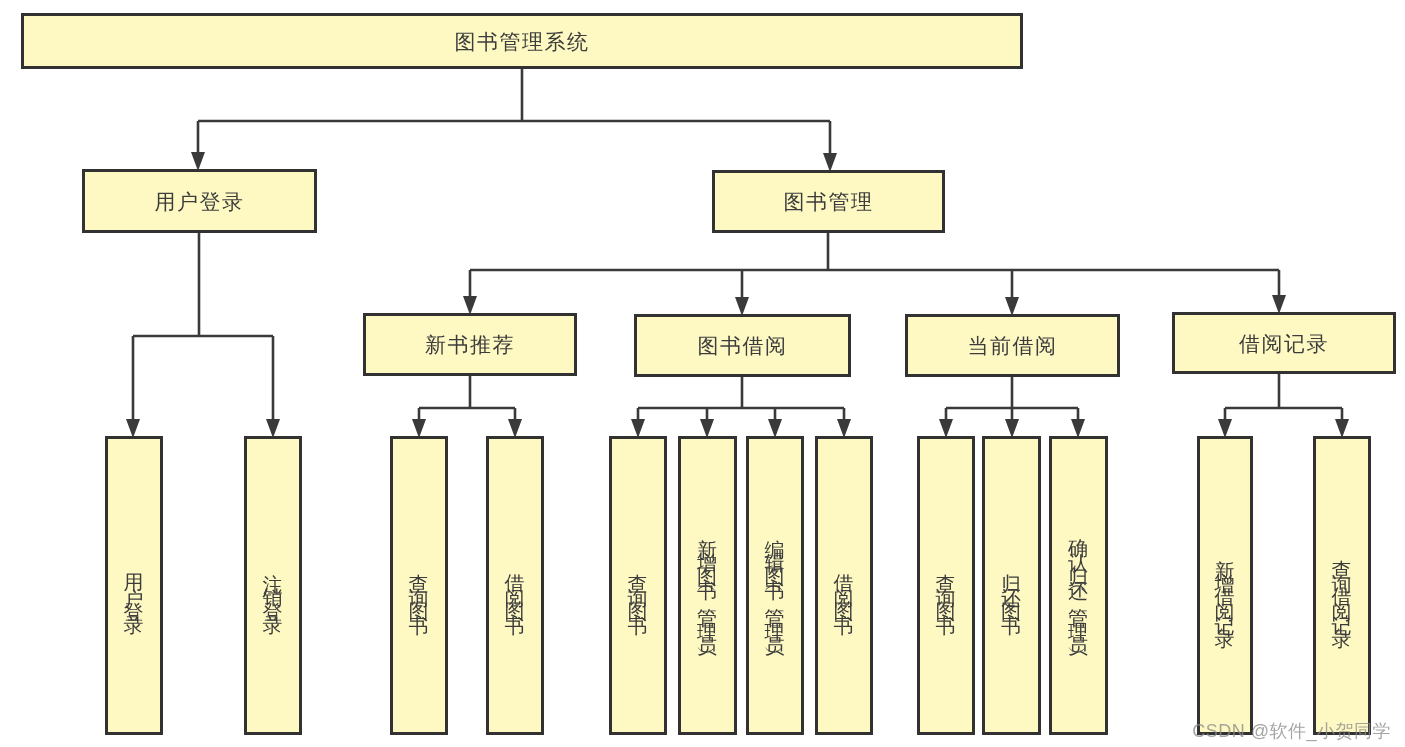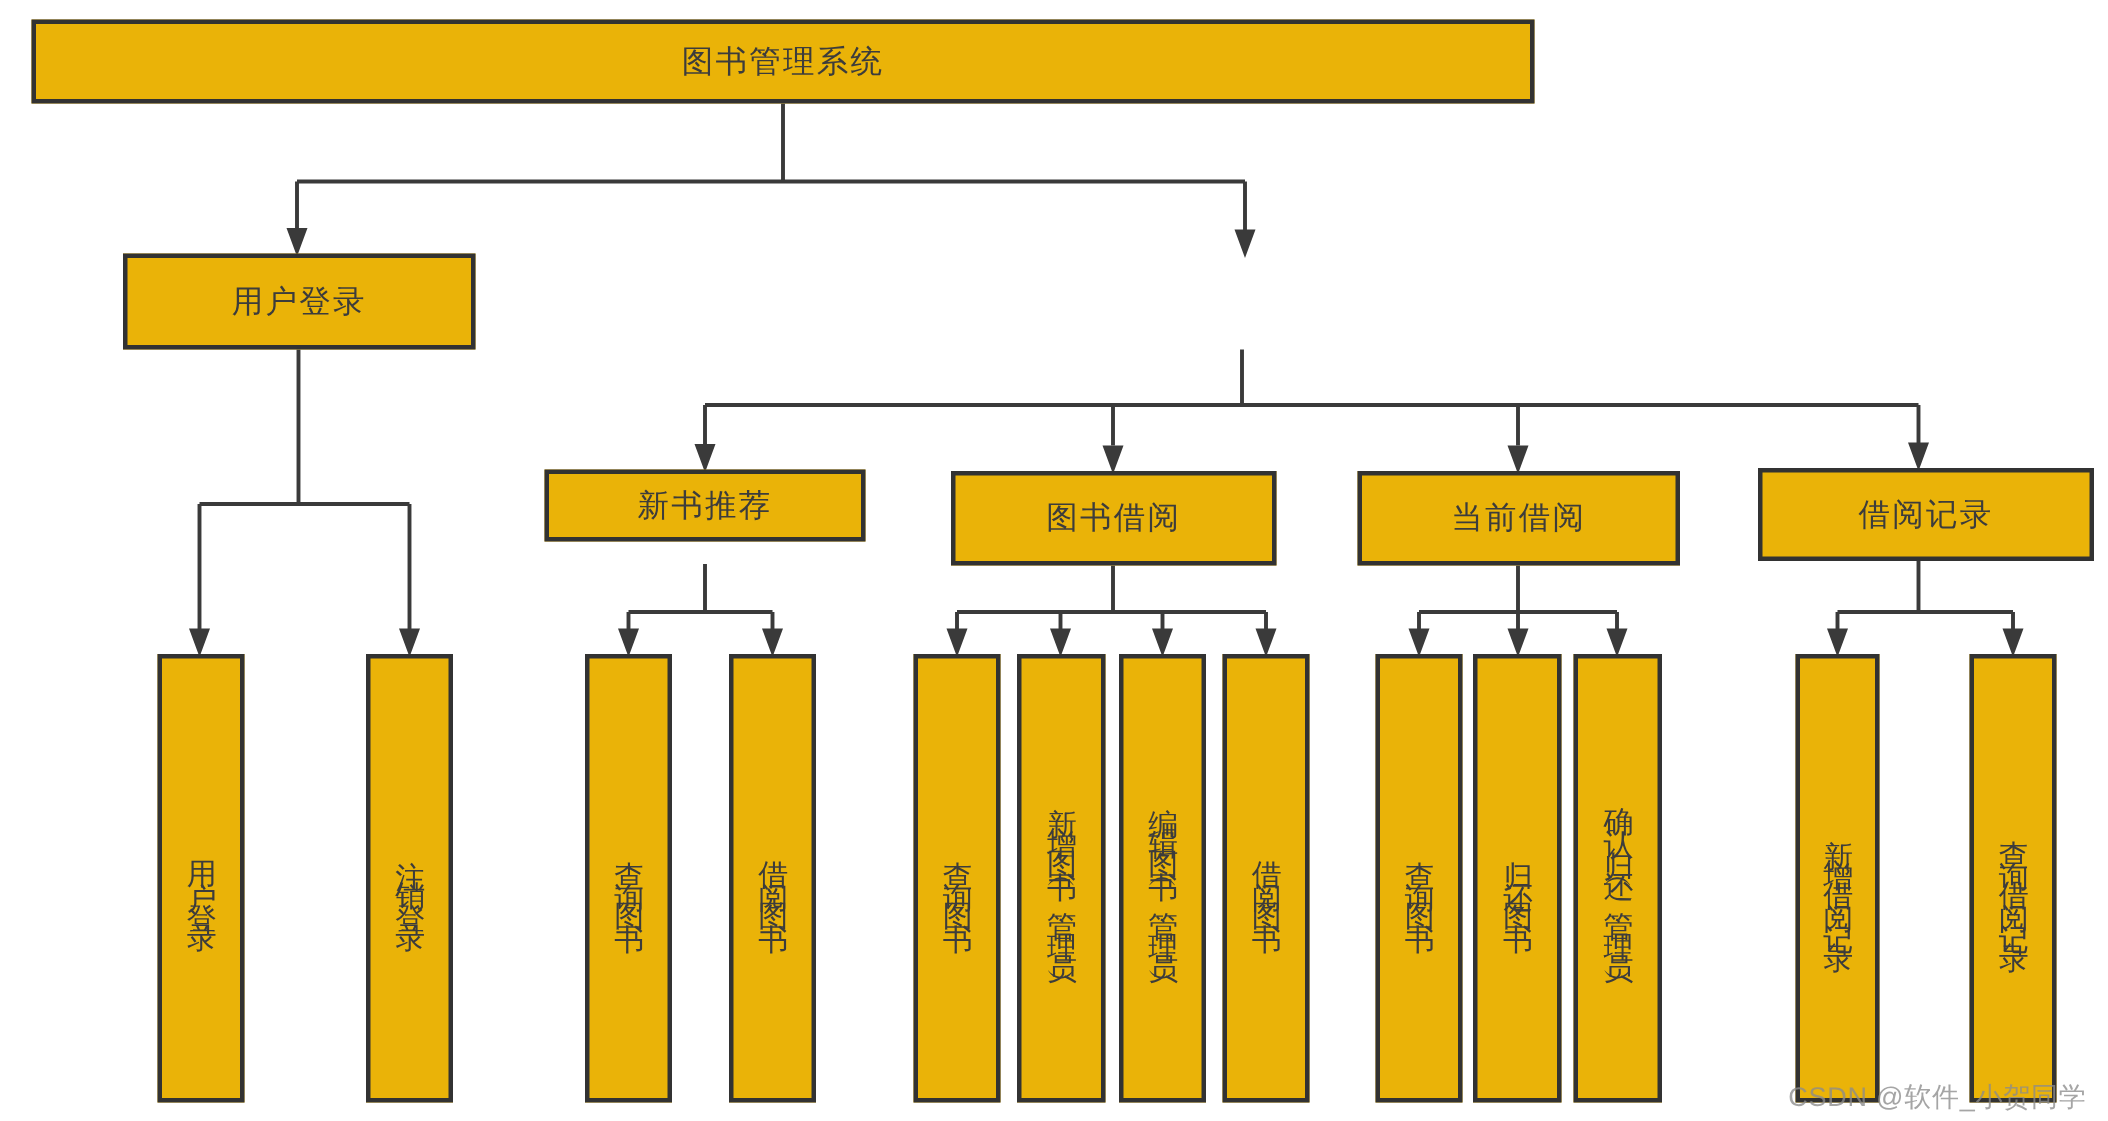--- a/index.html
+++ b/index.html
@@ -5,21 +5,21 @@
   * { margin:0; padding:0; box-sizing:border-box; }
   html,body { background:#ffffff; }
   body {
     width:1405px; height:747px;
     position:relative; overflow:hidden;
     font-family:"Liberation Sans", sans-serif;
   }
   .canvas { position:absolute; left:0; top:0; width:1405px; height:747px; }
   svg.connectors { position:absolute; left:0; top:0; z-index:1; }
   .box {
-    position:absolute; background:#eab308;
+    position:absolute; background:#fef9c3;
     border:3px solid #323232;
     display:flex; align-items:center; justify-content:center;
     color:#3c3c3c; z-index:2;
     text-align:center; line-height:1;
   }
   .h { font-size:21px; letter-spacing:1.5px; }
   .v {
     writing-mode:vertical-rl; text-orientation:mixed;
     font-size:20px; letter-spacing:14px;
   }
@@ -90,22 +90,23 @@
       M939 419 L953 419 L946 438 Z
       M1005 419 L1019 419 L1012 438 Z
       M1071 419 L1085 419 L1078 438 Z
       M1218 419 L1232 419 L1225 438 Z
       M1335 419 L1349 419 L1342 438 Z"></path>
   </svg>
 
   <div class="box h" style="left:21px; top:13px; width:1002px; height:56px;">图书管理系统</div>
 
   <div class="box h" style="left:82px; top:169px; width:235px; height:64px;">用户登录</div>
+  <div class="box h" style="left:712px; top:170px; width:233px; height:63px;">图书管理</div>
 
-  <div class="box h" style="left:363px; top:313px; width:214px; height:48px;">新书推荐</div>
+  <div class="box h" style="left:363px; top:313px; width:214px; height:63px;">新书推荐</div>
   <div class="box h" style="left:634px; top:314px; width:217px; height:63px;">图书借阅</div>
   <div class="box h" style="left:905px; top:314px; width:215px; height:63px;">当前借阅</div>
   <div class="box h" style="left:1172px; top:312px; width:224px; height:62px;">借阅记录</div>
 
   <div class="box v" style="left:105px; top:436px; width:58px; height:299px;">用户登录</div>
   <div class="box v" style="left:244px; top:436px; width:58px; height:299px;">注销登录</div>
 
   <div class="box v" style="left:390px; top:436px; width:58px; height:299px;">查询图书</div>
   <div class="box v" style="left:486px; top:436px; width:58px; height:299px;">借阅图书</div>
 

